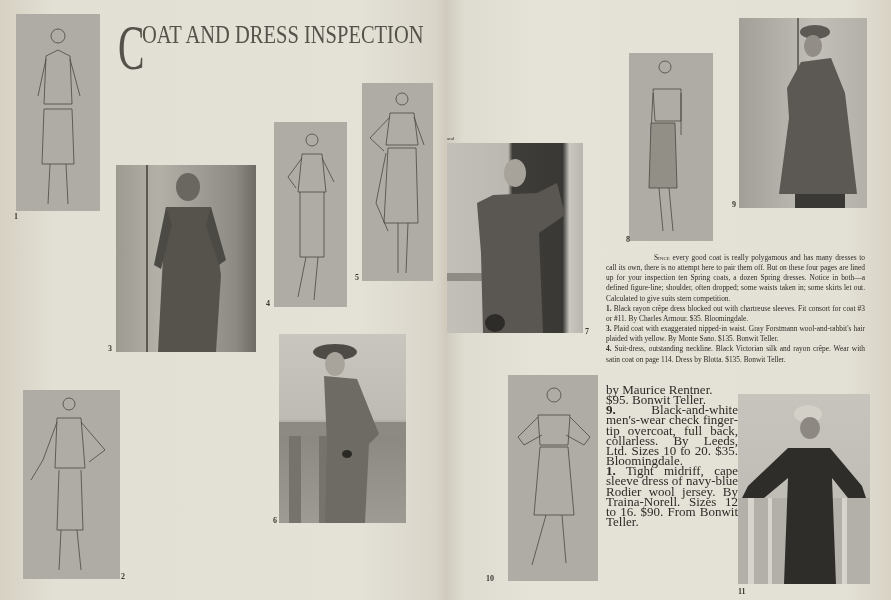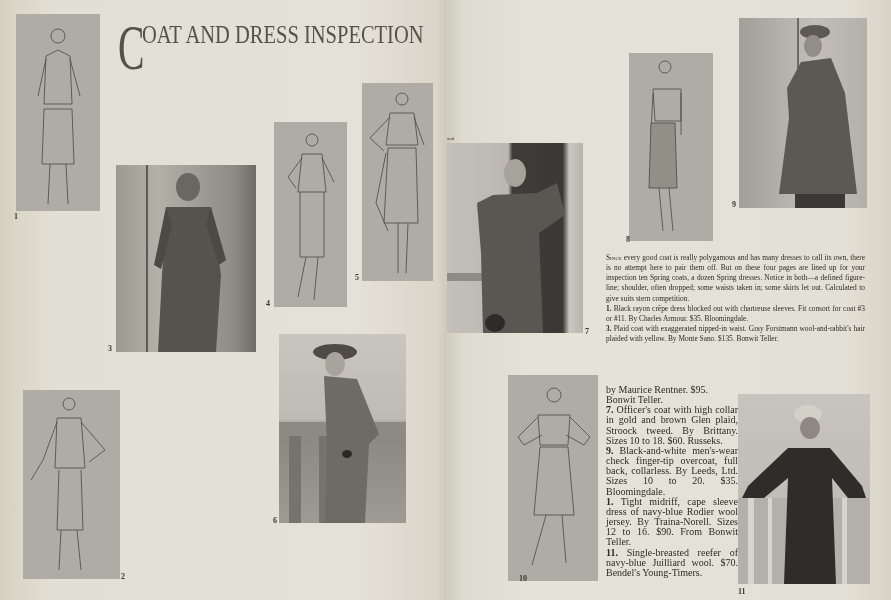--- a/index.html
+++ b/index.html
@@ -9,23 +9,23 @@
   .title{position:absolute;left:118px;top:18px;color:#55524b;font-family:"Liberation Serif",serif;letter-spacing:0px;white-space:nowrap;}
   .title .cap{position:absolute;left:0;top:-2px;font-size:64px;line-height:64px;font-weight:normal;transform:scaleX(0.62);transform-origin:left top;}
   .title .rest{position:absolute;left:24px;top:3px;font-size:25px;line-height:28px;transform:scaleX(0.82);transform-origin:left top;}
   .fig{position:absolute;overflow:hidden;}
   .sketch{background:#aeaca4;}
   .photo{background:#8f8c84;}
   .fig svg{position:absolute;left:0;top:0;width:100%;height:100%;}
   .fnum{position:absolute;font-size:8px;font-weight:bold;color:#3b3933;}
   .body-text{position:absolute;left:606px;top:253px;width:259px;font-size:7.4px;line-height:10.15px;color:#2d2b27;text-align:justify;}
   .body-text p{margin:0;}
-  .sc{font-variant:small-caps;}
+  .sc{font-variant:small-caps;margin-left:48px;}
   .nb{font-weight:bold;}
-  .col-narrow{position:absolute;left:606px;width:132px;font-size:10px;line-height:10.15px;color:#2d2b27;text-align:justify;}
+  .col-narrow{position:absolute;left:606px;width:132px;font-size:13px;line-height:10.15px;color:#2d2b27;text-align:justify;}
   .col-narrow p{margin:0;}
 </style>
 </head>
 <body>
 
 <div class="spread">
 
   <span class="page-num">170</span>
 
   <div class="title">
@@ -157,34 +157,33 @@
     <svg viewBox="0 0 90 206">
         <g fill="none" stroke="#4a4842" stroke-width="0.8">
       <circle cx="46" cy="20" r="7"></circle>
           <path d="M30 40 L62 40 L60 70 L32 70 Z"></path>
           <path d="M30 42 L10 62 L16 70 L34 60 M62 42 L82 62 L76 70 L58 60"></path>
           <path d="M32 72 L26 140 L66 140 L60 72 Z"></path>
           <path d="M38 140 L24 190 M54 140 L58 188"></path>
         </g>
       </svg>
   </div>
-  <span class="fnum" style="left:519px;top:574px;">10</span>
+  <span class="fnum" style="left:486px;top:574px;">10</span>
 
   <div class="body-text">
     <p><span class="sc">Since</span><span> every good coat is really polygamous and has many dresses to call its own, there is no attempt here to pair them off. But on these four pages are lined up for your inspection ten Spring coats, a dozen Spring dresses. Notice in both—a defined figure-line; shoulder, often dropped; some waists taken in; some skirts let out. Calculated to give suits stern competition.</span></p>
     <p><span class="nb">1.</span><span> Black rayon crêpe dress blocked out with chartreuse sleeves. Fit consort for coat #3 or #11. By Charles Armour. $35. Bloomingdale.</span></p>
     <p><span class="nb">3.</span><span> Plaid coat with exaggerated nipped-in waist. Gray Forstmann wool-and-rabbit's hair plaided with yellow. By Monte Sano. $135. Bonwit Teller.</span></p>
+    <p><span class="nb">4.</span><span> Suit-dress, outstanding neckline. Black Victorian silk and rayon crêpe. Wear with satin coat on page 114. Dress by Blotta. $135. Bonwit Teller.</span></p>
   </div>
 
   <div class="col-narrow" style="top:385px;">
     <p style="text-align:left;"><span>by Maurice Rentner. $95. Bonwit Teller.</span></p>
-    <p><span class="nb">7.</span><span> Officer's coat with high collar in gold and brown Glen plaid, Stroock tweed. By Brittany. Sizes 10 to 18. $60. Russeks.</span></p>
     <p><span class="nb">9.</span><span> Black-and-white men's-wear check finger-tip overcoat, full back, collarless. By Leeds, Ltd. Sizes 10 to 20. $35. Bloomingdale.</span></p>
     <p><span class="nb">1.</span><span> Tight midriff, cape sleeve dress of navy-blue Rodier wool jersey. By Traina-Norell. Sizes 12 to 16. $90. From Bonwit Teller.</span></p>
-    <p><span class="nb">11.</span><span> Single-breasted reefer of navy-blue Juilliard wool. $70. Bendel's Young-Timers.</span></p>
   </div>
 
   <div class="fig photo" style="left:738px;top:394px;width:132px;height:190px;background:linear-gradient(180deg,#c6c4bd 0%,#bfbdb6 55%,#a9a7a0 100%);">
     <svg viewBox="0 0 132 190">
         <g>
       <rect x="0" y="104" width="132" height="86" fill="#b3b0a9"></rect>
       <rect x="10" y="104" width="6" height="86" fill="#d6d4cd"></rect>
           <rect x="30" y="104" width="4" height="86" fill="#d6d4cd"></rect>
           <rect x="104" y="104" width="5" height="86" fill="#d6d4cd"></rect>
       <ellipse cx="70" cy="20" rx="14" ry="9" fill="#d3d0c8"></ellipse>

